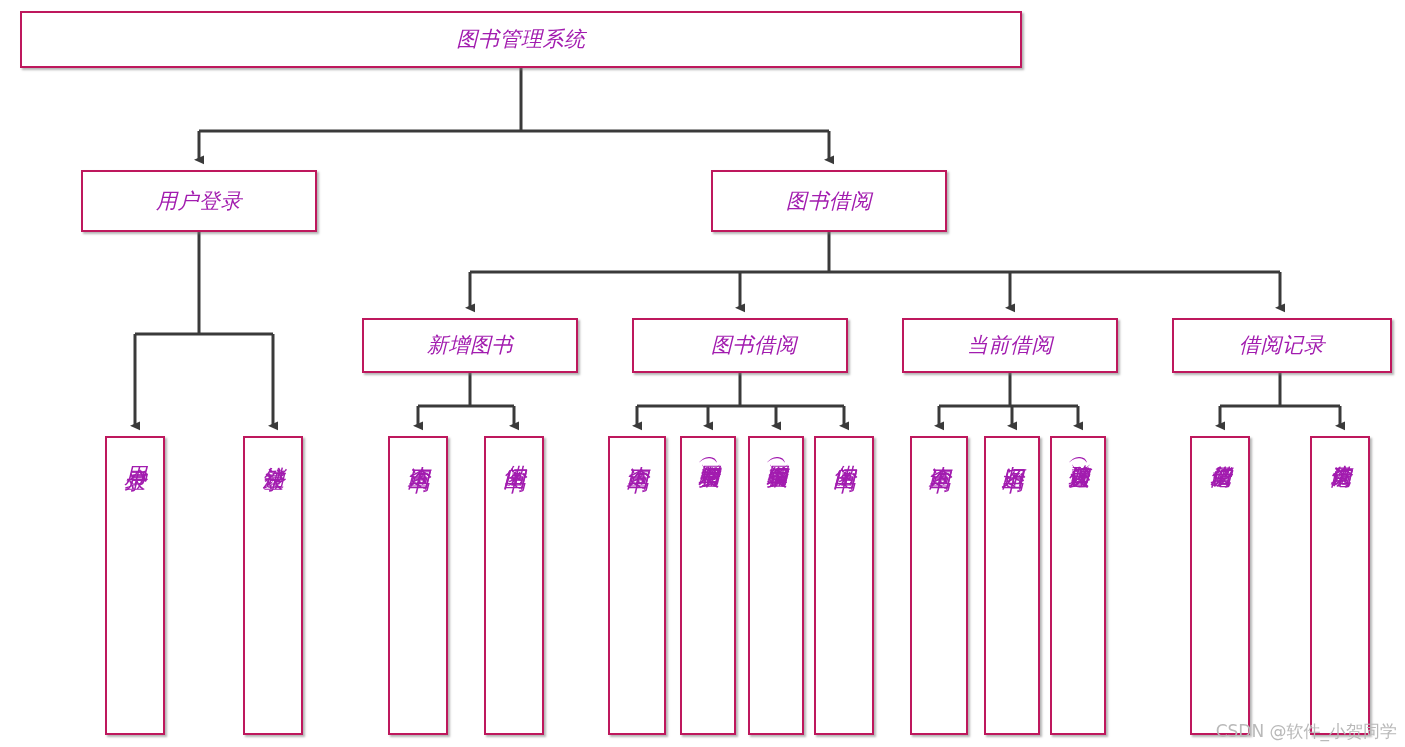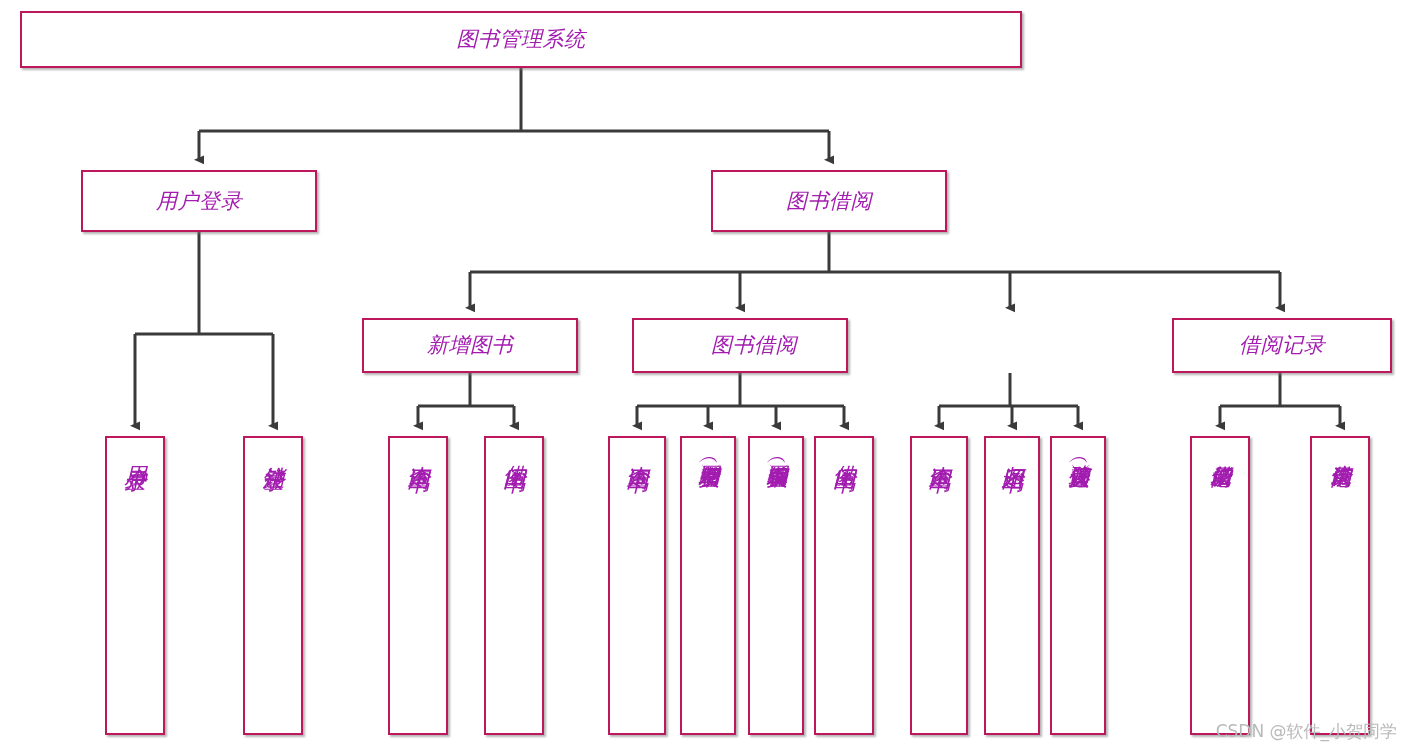--- a/index.html
+++ b/index.html
@@ -145,20 +145,23 @@
   <div class="node horiz" style="left:711px; top:170px; width:236px; height:62px;">
     <span class="node-label">图书借阅</span>
   </div>
 
   <div class="node horiz" style="left:362px; top:318px; width:216px; height:55px;">
     <span class="node-label">新增图书</span>
   </div>
   <div class="node horiz" style="left:632px; top:318px; width:216px; height:55px;padding-left:28px;">
     <span class="node-label">图书借阅</span>
   </div>
+  <div class="node horiz" style="left:902px; top:318px; width:216px; height:55px;">
+    <span class="node-label">当前借阅</span>
+  </div>
   <div class="node horiz" style="left:1172px; top:318px; width:220px; height:55px;">
     <span class="node-label">借阅记录</span>
   </div>
 
   <div class="node vert" style="left:105px; top:436px; width:60px; height:299px;">
     <span class="node-label">用户登录</span>
   </div>
   <div class="node vert" style="left:243px; top:436px; width:60px; height:299px;">
     <span class="node-label">注销登录</span>
   </div>

